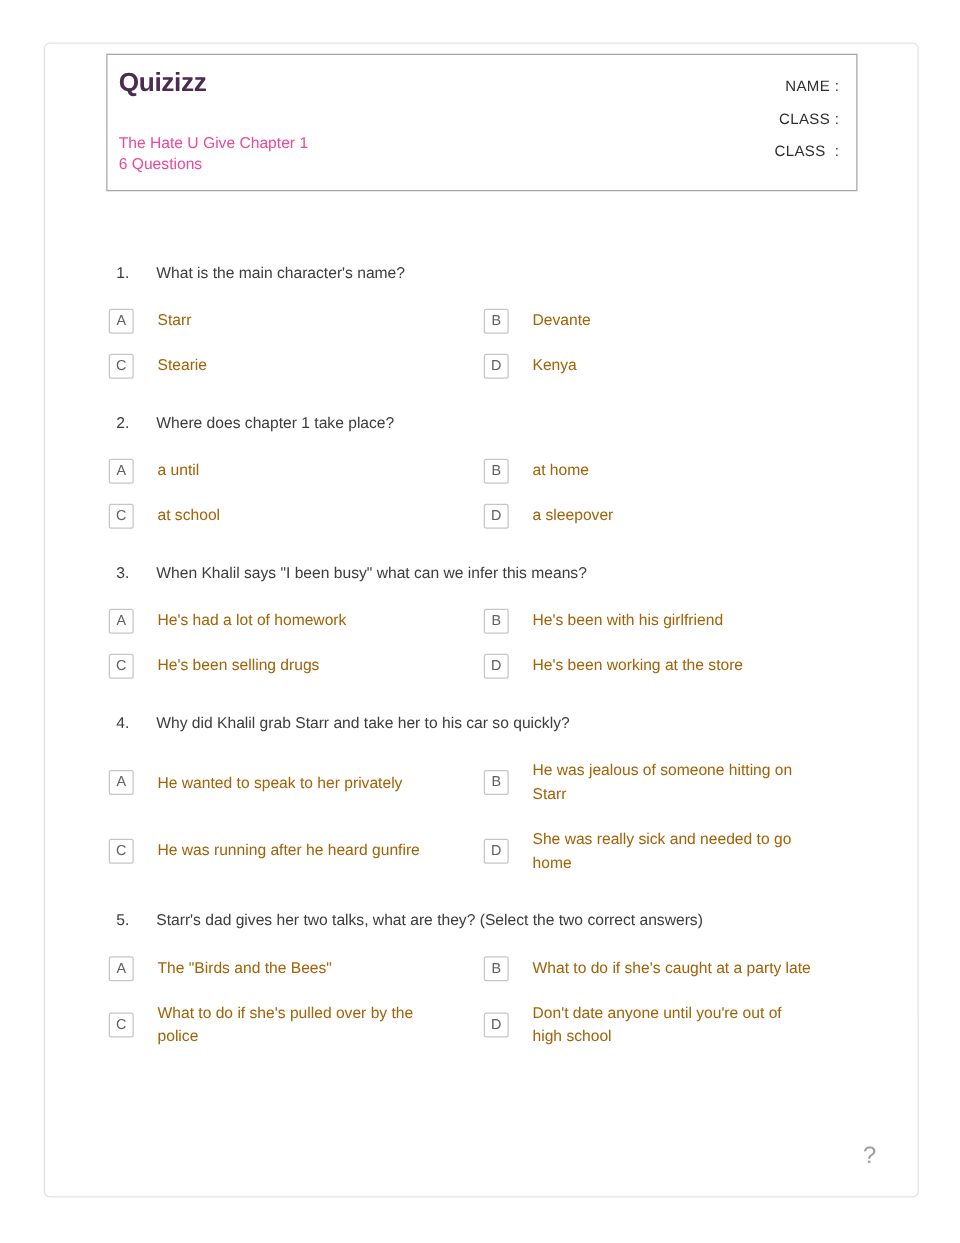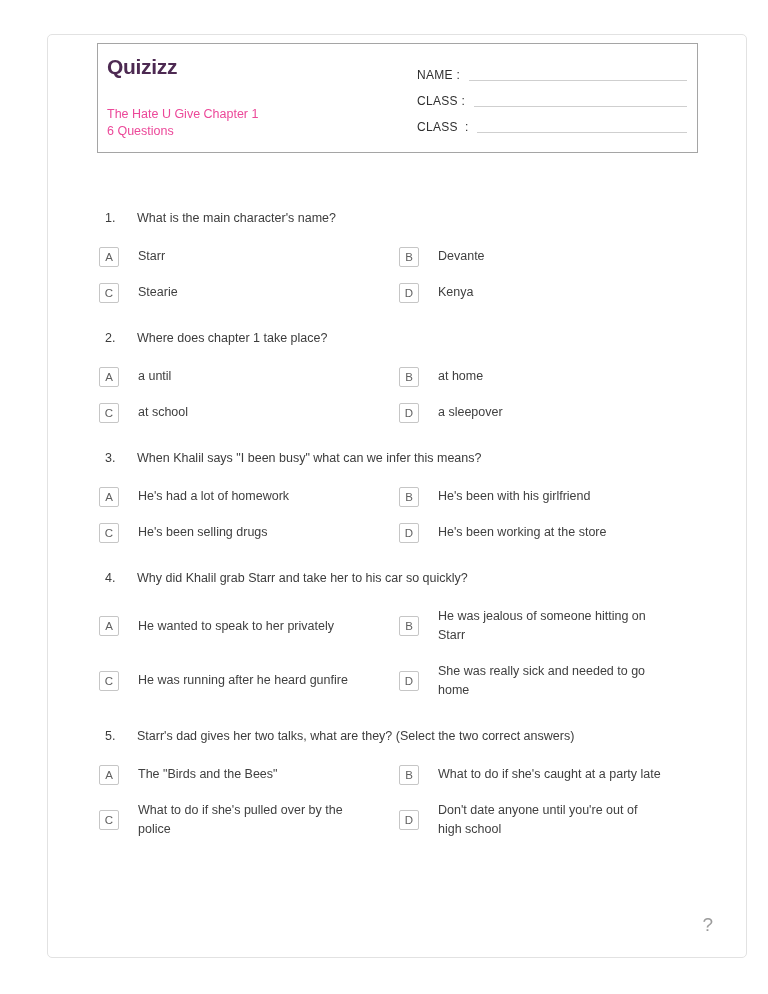--- a/index.html
+++ b/index.html
@@ -1,21 +1,21 @@
 <!DOCTYPE html>
 <html><head>
 <meta charset="utf-8">
 <style>
   * { margin:0; padding:0; box-sizing:border-box; }
   html,body { width:768px; height:994px; background:#ffffff;
               font-family:"Liberation Sans", sans-serif; }
   body { position:relative; overflow:hidden; }
 
   .page-card {
-    position:absolute; left:47px; top:34px;
+    position:absolute; left:35px; top:34px;
     width:700px; height:924px;
     background:#ffffff;
     border:1px solid #e2e2e2;
     border-radius:5px;
   }
 
   
   .header-box {
     margin:8px 0 0 49px;
     width:601px; height:110px;
@@ -29,21 +29,21 @@
     font-size:21px; font-weight:bold; letter-spacing:-0.3px;
     color:#4d2a52; line-height:22px;
   }
   .quiz-title, .quiz-subtitle {
     font-size:12.5px; color:#ec4899; line-height:17px;
   }
   .header-fields {
     margin-left:auto; width:270px; padding-top:6px;
     display:flex; flex-direction:column;
   }
-  .field-row { height:29px; display:flex; align-items:center; }
+  .field-row { height:29px; display:flex; align-items:flex-end;flex-direction:column; }
   .field-label {
     font-size:12px; color:#2f2f2f; white-space:pre;
     letter-spacing:0.3px; line-height:15px; margin-bottom:0;
   }
   .field-line {
     flex:1; border-bottom:1px solid #cfcfcf;
     margin-left:5px; margin-bottom:2px; height:14px;
   }
 
   
@@ -60,21 +60,21 @@
     display:grid; grid-template-columns:300px auto;
     row-gap:16px; padding-left:51px; align-items:center;
   }
   .option { display:flex; align-items:center; gap:19px; min-height:20px; }
   .option-letter {
     width:20px; height:20px; flex:none;
     border:1px solid #c6c6c6; border-radius:2px; background:#ffffff;
     display:flex; align-items:center; justify-content:center;
     font-size:11.5px; color:#606060;
   }
-  .option-text { font-size:12.5px; color:#404040; line-height:1.55; }
+  .option-text { font-size:12.5px; color:#a16207; line-height:1.55; }
   .option:nth-child(odd)  .option-text { max-width:225px; }
   .option:nth-child(even) .option-text { max-width:226px; }
 
   
   .help-btn {
     position:absolute; right:33px; bottom:22px;
     font-size:19px; color:#9b9b9b; line-height:20px;
     cursor:pointer; background:none; border:none;
     font-family:"Liberation Sans", sans-serif;
   }

